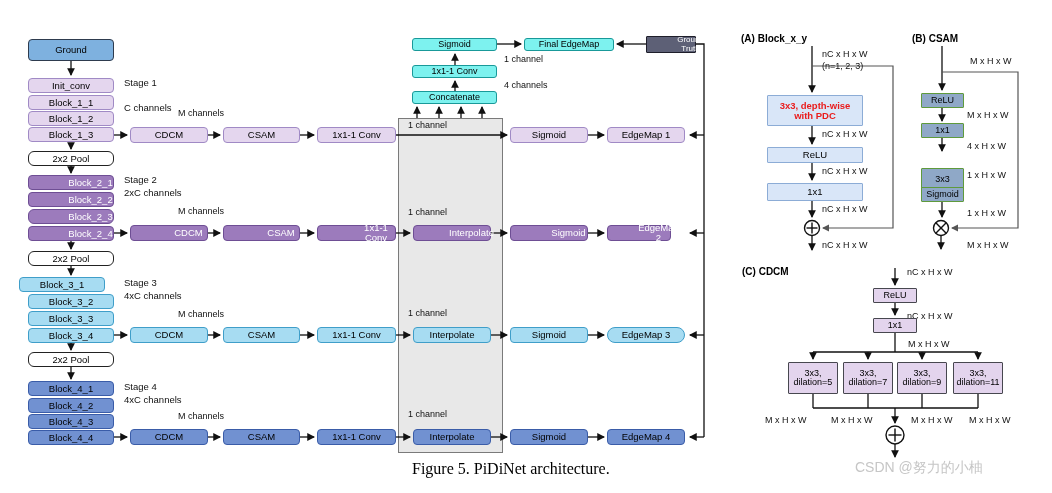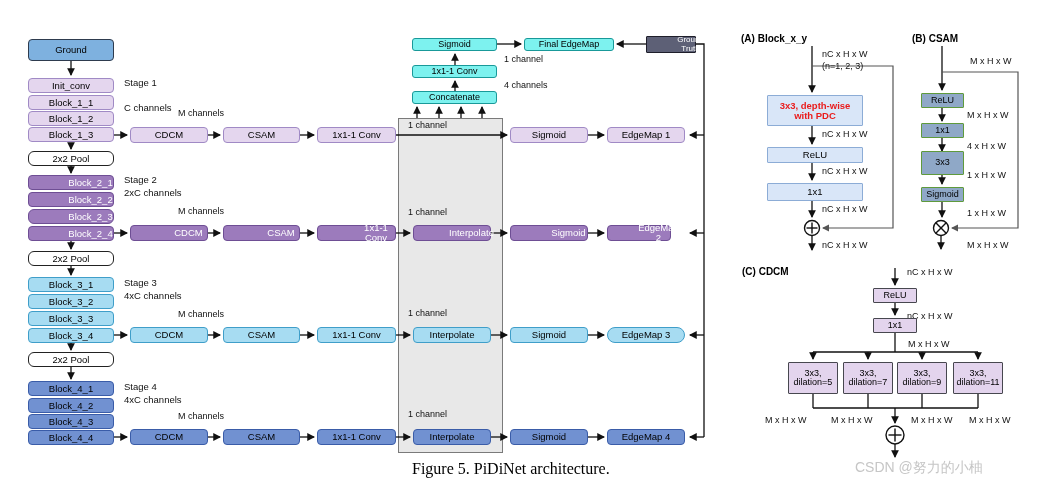--- a/index.html
+++ b/index.html
@@ -182,21 +182,21 @@
   <div class="bx c-pur tw" style="left:28px;top:226px;width:86px;height:15px;">
       <span>Block_2_4</span>
     </div>
   <div class="lb" style="left:124px;top:175px;font-size:9.5px;">Stage 2</div>
   <div class="lb" style="left:124px;top:188px;font-size:9.5px;">2xC channels</div>
 
   <div class="bx c-white" style="left:28px;top:251px;width:86px;height:15px;border-radius:6px;">
       <span>2x2 Pool</span>
     </div>
 
-  <div class="bx c-sky" style="left:28px;top:277px;width:86px;height:15px;">
+  <div class="bx c-sky" style="left:19px;top:277px;width:86px;height:15px;">
       <span>Block_3_1</span>
     </div>
   <div class="bx c-sky" style="left:28px;top:294px;width:86px;height:15px;">
       <span>Block_3_2</span>
     </div>
   <div class="bx c-sky" style="left:28px;top:311px;width:86px;height:15px;">
       <span>Block_3_3</span>
     </div>
   <div class="bx c-sky" style="left:28px;top:328px;width:86px;height:15px;">
       <span>Block_3_4</span>
@@ -343,21 +343,21 @@
   <div class="ttl" style="left:912px;top:33px;">(B) CSAM</div>
   <div class="lb" style="left:970px;top:56px;">M x H x W</div>
   <div class="bx c-pb sq" style="left:921px;top:93px;width:43px;height:15px;font-size:9px;">
       <span>ReLU</span>
     </div>
   <div class="lb" style="left:967px;top:110px;">M x H x W</div>
   <div class="bx c-pb sq" style="left:921px;top:123px;width:43px;height:15px;font-size:9px;">
       <span>1x1</span>
     </div>
   <div class="lb" style="left:967px;top:141px;">4 x H x W</div>
-  <div class="bx c-pb sq" style="left:921px;top:151px;width:43px;height:24px;font-size:9px;">
+  <div class="bx c-pb sq" style="left:921px;top:168px;width:43px;height:24px;font-size:9px;">
       <span>3x3</span>
     </div>
   <div class="lb" style="left:967px;top:170px;">1 x H x W</div>
   <div class="bx c-pb sq" style="left:921px;top:187px;width:43px;height:15px;font-size:9px;">
       <span>Sigmoid</span>
     </div>
   <div class="lb" style="left:967px;top:208px;">1 x H x W</div>
   <div class="lb" style="left:967px;top:240px;">M x H x W</div>
 
   <div class="ttl" style="left:742px;top:266px;">(C) CDCM</div>

